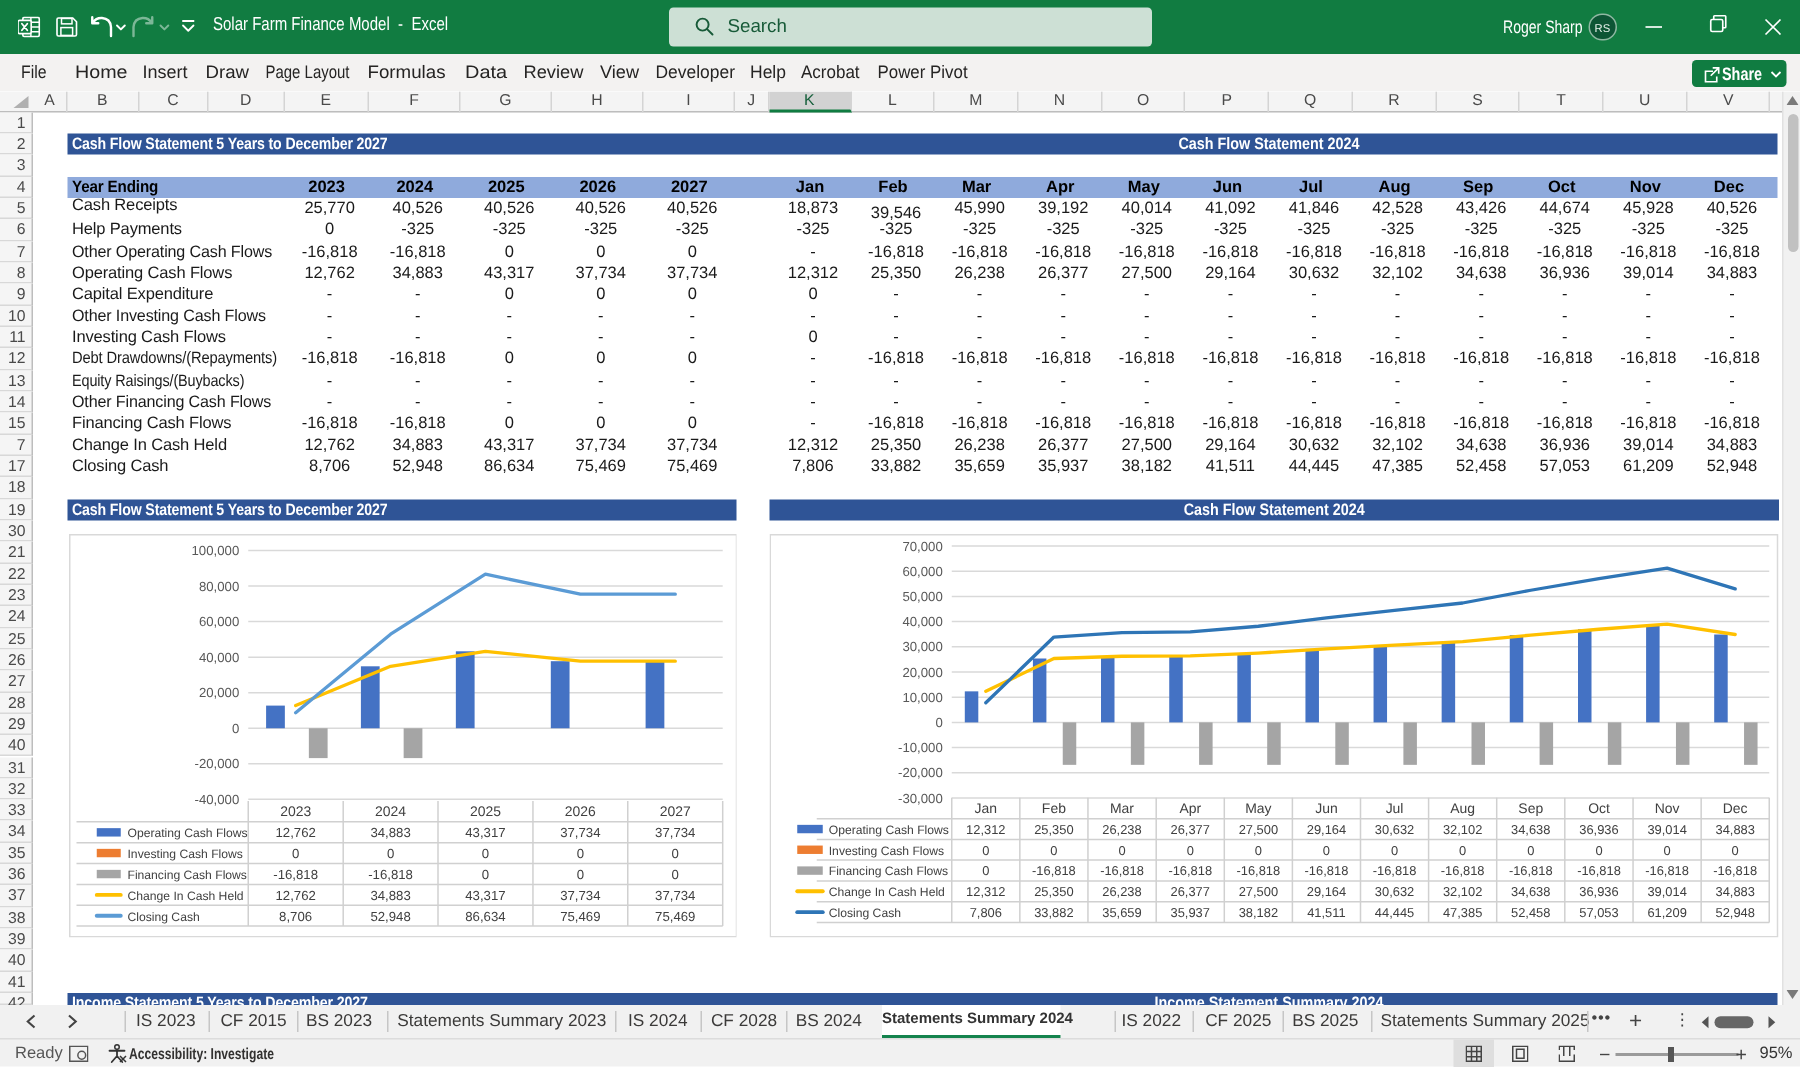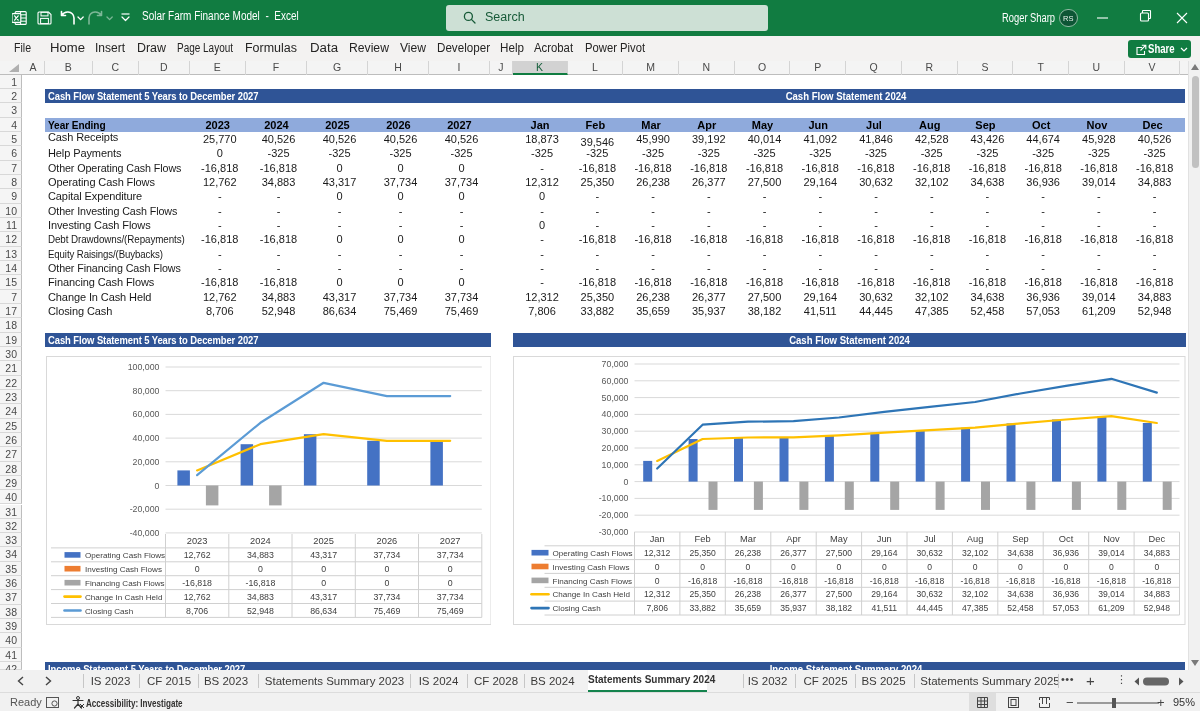--- a/index.html
+++ b/index.html
@@ -666,21 +666,21 @@
 <svg class="abs" style="left:43px;top:6px" width="10" height="10" viewBox="0 0 10 10">
         <path d="M3 1 L7.5 5 L3 9" fill="none" stroke="#444" stroke-width="1.4"></path>
       </svg>
 <div class="stab" style="left:40.5px;width:140px">IS 2023</div>
 <div class="stab" style="left:99px;width:140px">CF 2015</div>
 <div class="stab" style="left:156px;width:140px">BS 2023</div>
 <div class="stab" style="left:264.5px;width:140px">Statements Summary 2023</div>
 <div class="stab" style="left:368.5px;width:140px">IS 2024</div>
 <div class="stab" style="left:426px;width:140px">CF 2028</div>
 <div class="stab" style="left:482.5px;width:140px">BS 2024</div>
-<div class="stab" style="left:697.5px;width:140px">IS 2032</div>
+<div class="stab" style="left:697.5px;width:140px">IS 2022</div>
 <div class="stab" style="left:755.5px;width:140px">CF 2025</div>
 <div class="stab" style="left:813.5px;width:140px">BS 2025</div>
 <div class="stab" style="left:920px;width:140px">Statements Summary 2025</div>
 <div class="sep" style="left:83px"></div>
 <div class="sep" style="left:139px"></div>
 <div class="sep" style="left:197.5px"></div>
 <div class="sep" style="left:257.5px"></div>
 <div class="sep" style="left:409.5px"></div>
 <div class="sep" style="left:467px"></div>
 <div class="sep" style="left:524px"></div>

